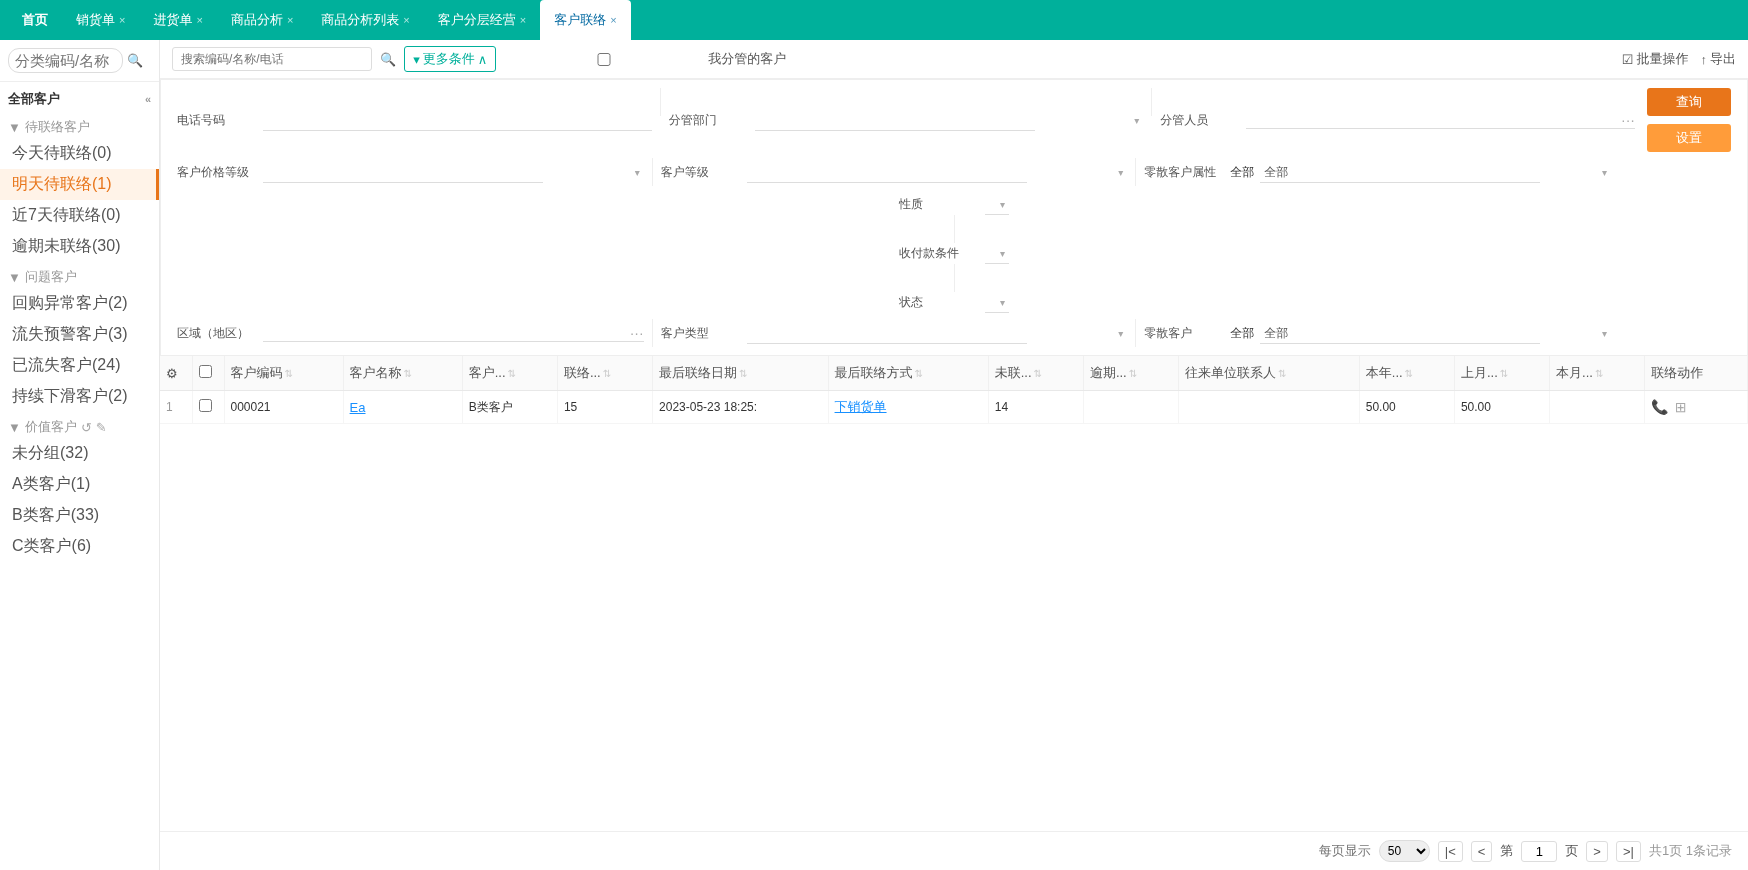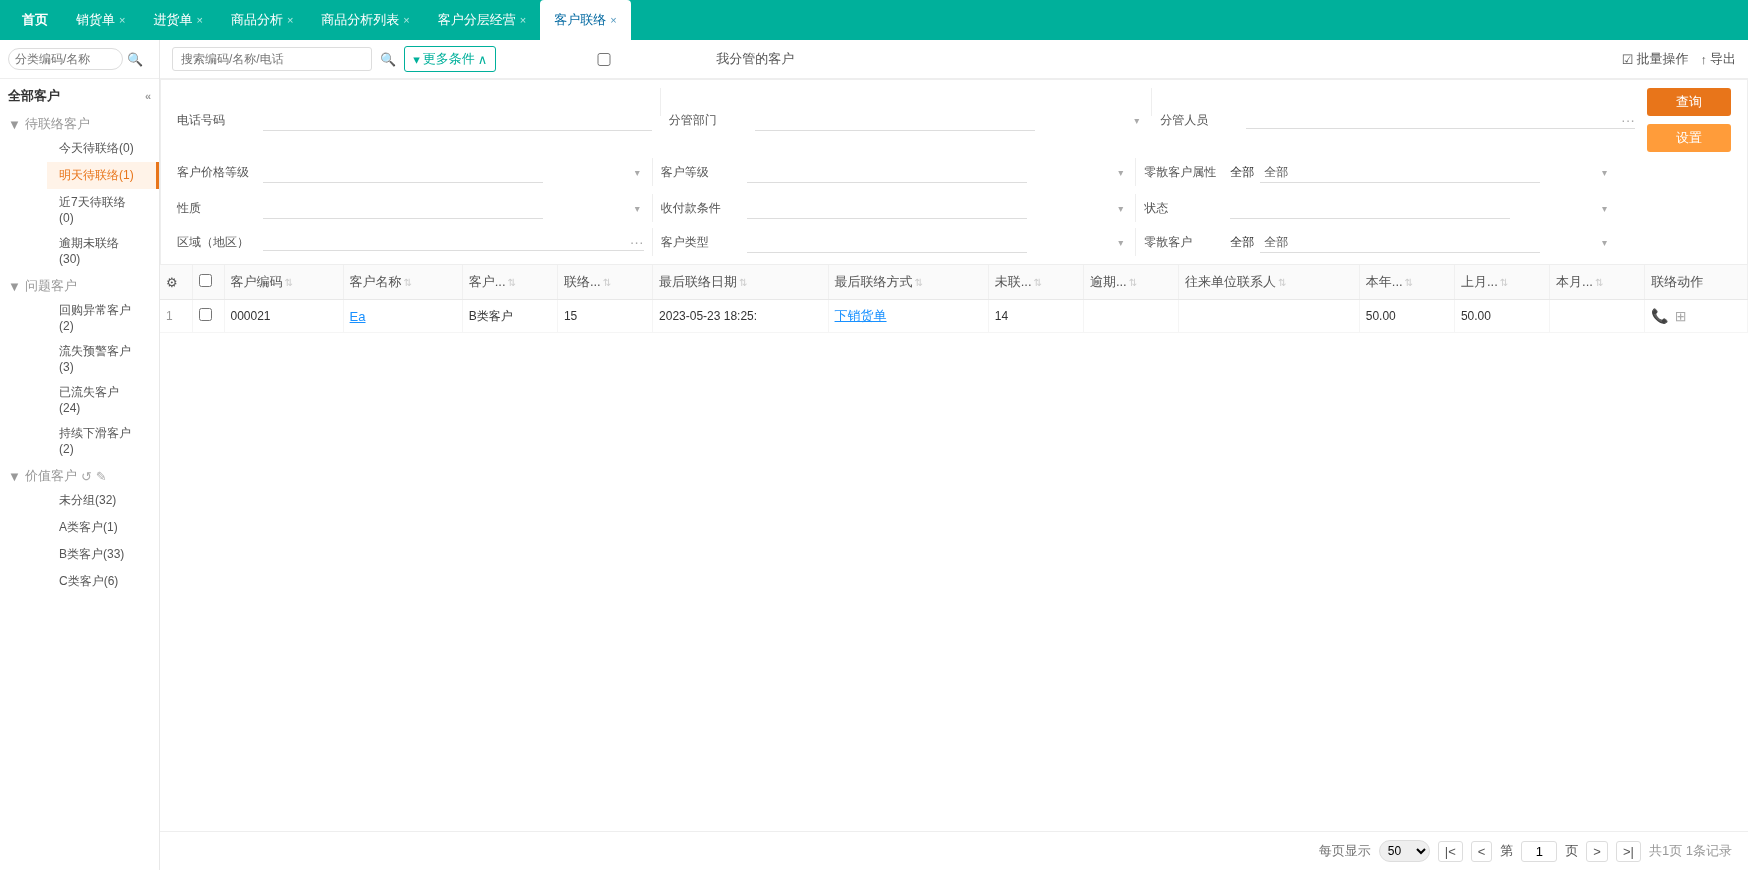--- a/index.html
+++ b/index.html
@@ -11,35 +11,35 @@
     .top-nav .nav-item.active { background: #fff; color: #0369a1; border-radius: 4px 4px 0 0; }
     .top-nav .nav-item .close-x { margin-left: 4px; font-size: 11px; opacity: 0.7; }
     .top-nav .home { color: #fff; font-weight: bold; padding: 0 14px; height: 40px; line-height: 40px; }
 
     
     .main-layout { display: flex; height: calc(100vh - 40px); }
 
     
     .sidebar { width: 160px; background: #fff; border-right: 1px solid #e8e8e8; overflow-y: auto; flex-shrink: 0; }
     .sidebar-search { display: flex; align-items: center; padding: 8px; border-bottom: 1px solid #eee; }
-    .sidebar-search input { border: 1px solid #ddd; border-radius: 11px; padding: 3px 6px; width: 115px; font-size: 12px; }
+    .sidebar-search input { border: 1px solid #ddd; border-radius: 11px; padding: 3px 6px; width: 115px; font-size: 15px; }
     .sidebar-search .search-icon { margin-left: 4px; color: #999; cursor: pointer; }
     .sidebar-section-title { display: flex; align-items: center; padding: 8px 8px 4px; font-weight: bold; font-size: 13px; color: #333; }
     .sidebar-section-title .collapse-icon { margin-left: auto; cursor: pointer; color: #999; font-size: 11px; }
-    .sidebar-item { padding: 5px 20px 5px 12px; cursor: pointer; color: #555; font-size: 12px; margin-left: 47px; }
+    .sidebar-item { padding: 5px 20px 5px 12px; cursor: pointer; color: #555; font-size: 16px; }
     .sidebar-item.active { background: #fff3e8; color: #e8751a; border-right: 3px solid #e8751a; }
     .sidebar-group-title { padding: 6px 8px 2px; font-size: 12px; color: #999; display: flex; align-items: center; }
     .sidebar-group-title .triangle { margin-right: 4px; }
 
     
     .toolbar { background: #fff; padding: 6px 12px; display: flex; align-items: center; border-bottom: 1px solid #eee; gap: 8px; }
     .toolbar input { border: 1px solid #ddd; border-radius: 3px; padding: 4px 8px; width: 200px; font-size: 12px; color: #999; }
     .toolbar .search-btn { background: none; border: none; cursor: pointer; color: #aaa; }
     .toolbar .filter-btn { color: #00b09b; border: 1px solid #00b09b; border-radius: 3px; padding: 3px 8px; cursor: pointer; background: none; font-size: 12px; display: flex; align-items: center; gap: 3px; }
-    .toolbar .checkbox-label { display: flex; align-items: center; gap: 12px; color: #555; font-size: 12px; cursor: pointer; }
+    .toolbar .checkbox-label { display: flex; align-items: center; gap: 4px; color: #555; font-size: 12px; cursor: pointer; }
     .toolbar-right { margin-left: auto; display: flex; align-items: center; gap: 12px; }
     .toolbar-right .action-btn { color: #555; font-size: 12px; cursor: pointer; display: flex; align-items: center; gap: 3px; }
 
     
     .filter-panel { background: #fff; border: 1px solid #eee; margin: 0; padding: 8px 16px 4px; }
     .filter-label { color: #555; font-size: 12px; white-space: nowrap; margin-right: 6px; min-width: 80px; }
     .filter-select { border: none; border-bottom: 1px solid #ddd; padding: 3px 20px 3px 4px; font-size: 12px; color: #555; background: none; appearance: none; cursor: pointer; width: 100%; max-width: 280px; position: relative; }
     .filter-select-wrap { position: relative; flex: 1; display: flex; align-items: center; }
     .filter-select-wrap::after { content: '▾'; position: absolute; right: 4px; color: #aaa; font-size: 10px; pointer-events: none; }
     .filter-divider { width: 1px; background: #eee; height: 28px; margin: 0 8px; }
@@ -220,21 +220,21 @@
           <span style="margin-right:6px;font-size:12px;color:#333;">全部</span>
           <div class="filter-select-wrap" style="flex:1;">
             <select class="filter-select" style="width:100%;">
               <option>全部</option>
             </select>
           </div>
         </div>
         <div style="width:120px;"></div>
       </div>
 
-      <div style="display:flex;align-items:center;gap:0;margin-bottom:6px;">
+      <div style="display:flex;align-items:center;gap:0;margin-bottom:6px;flex-direction:column;">
         <div style="flex:1;display:flex;align-items:center;">
           <span class="filter-label">性质</span>
           <div class="filter-select-wrap" style="flex:1;">
             <select class="filter-select" style="width:100%;"></select>
           </div>
         </div>
         <div class="filter-divider"></div>
         <div style="flex:1;display:flex;align-items:center;">
           <span class="filter-label">收付款条件</span>
           <div class="filter-select-wrap" style="flex:1;">

